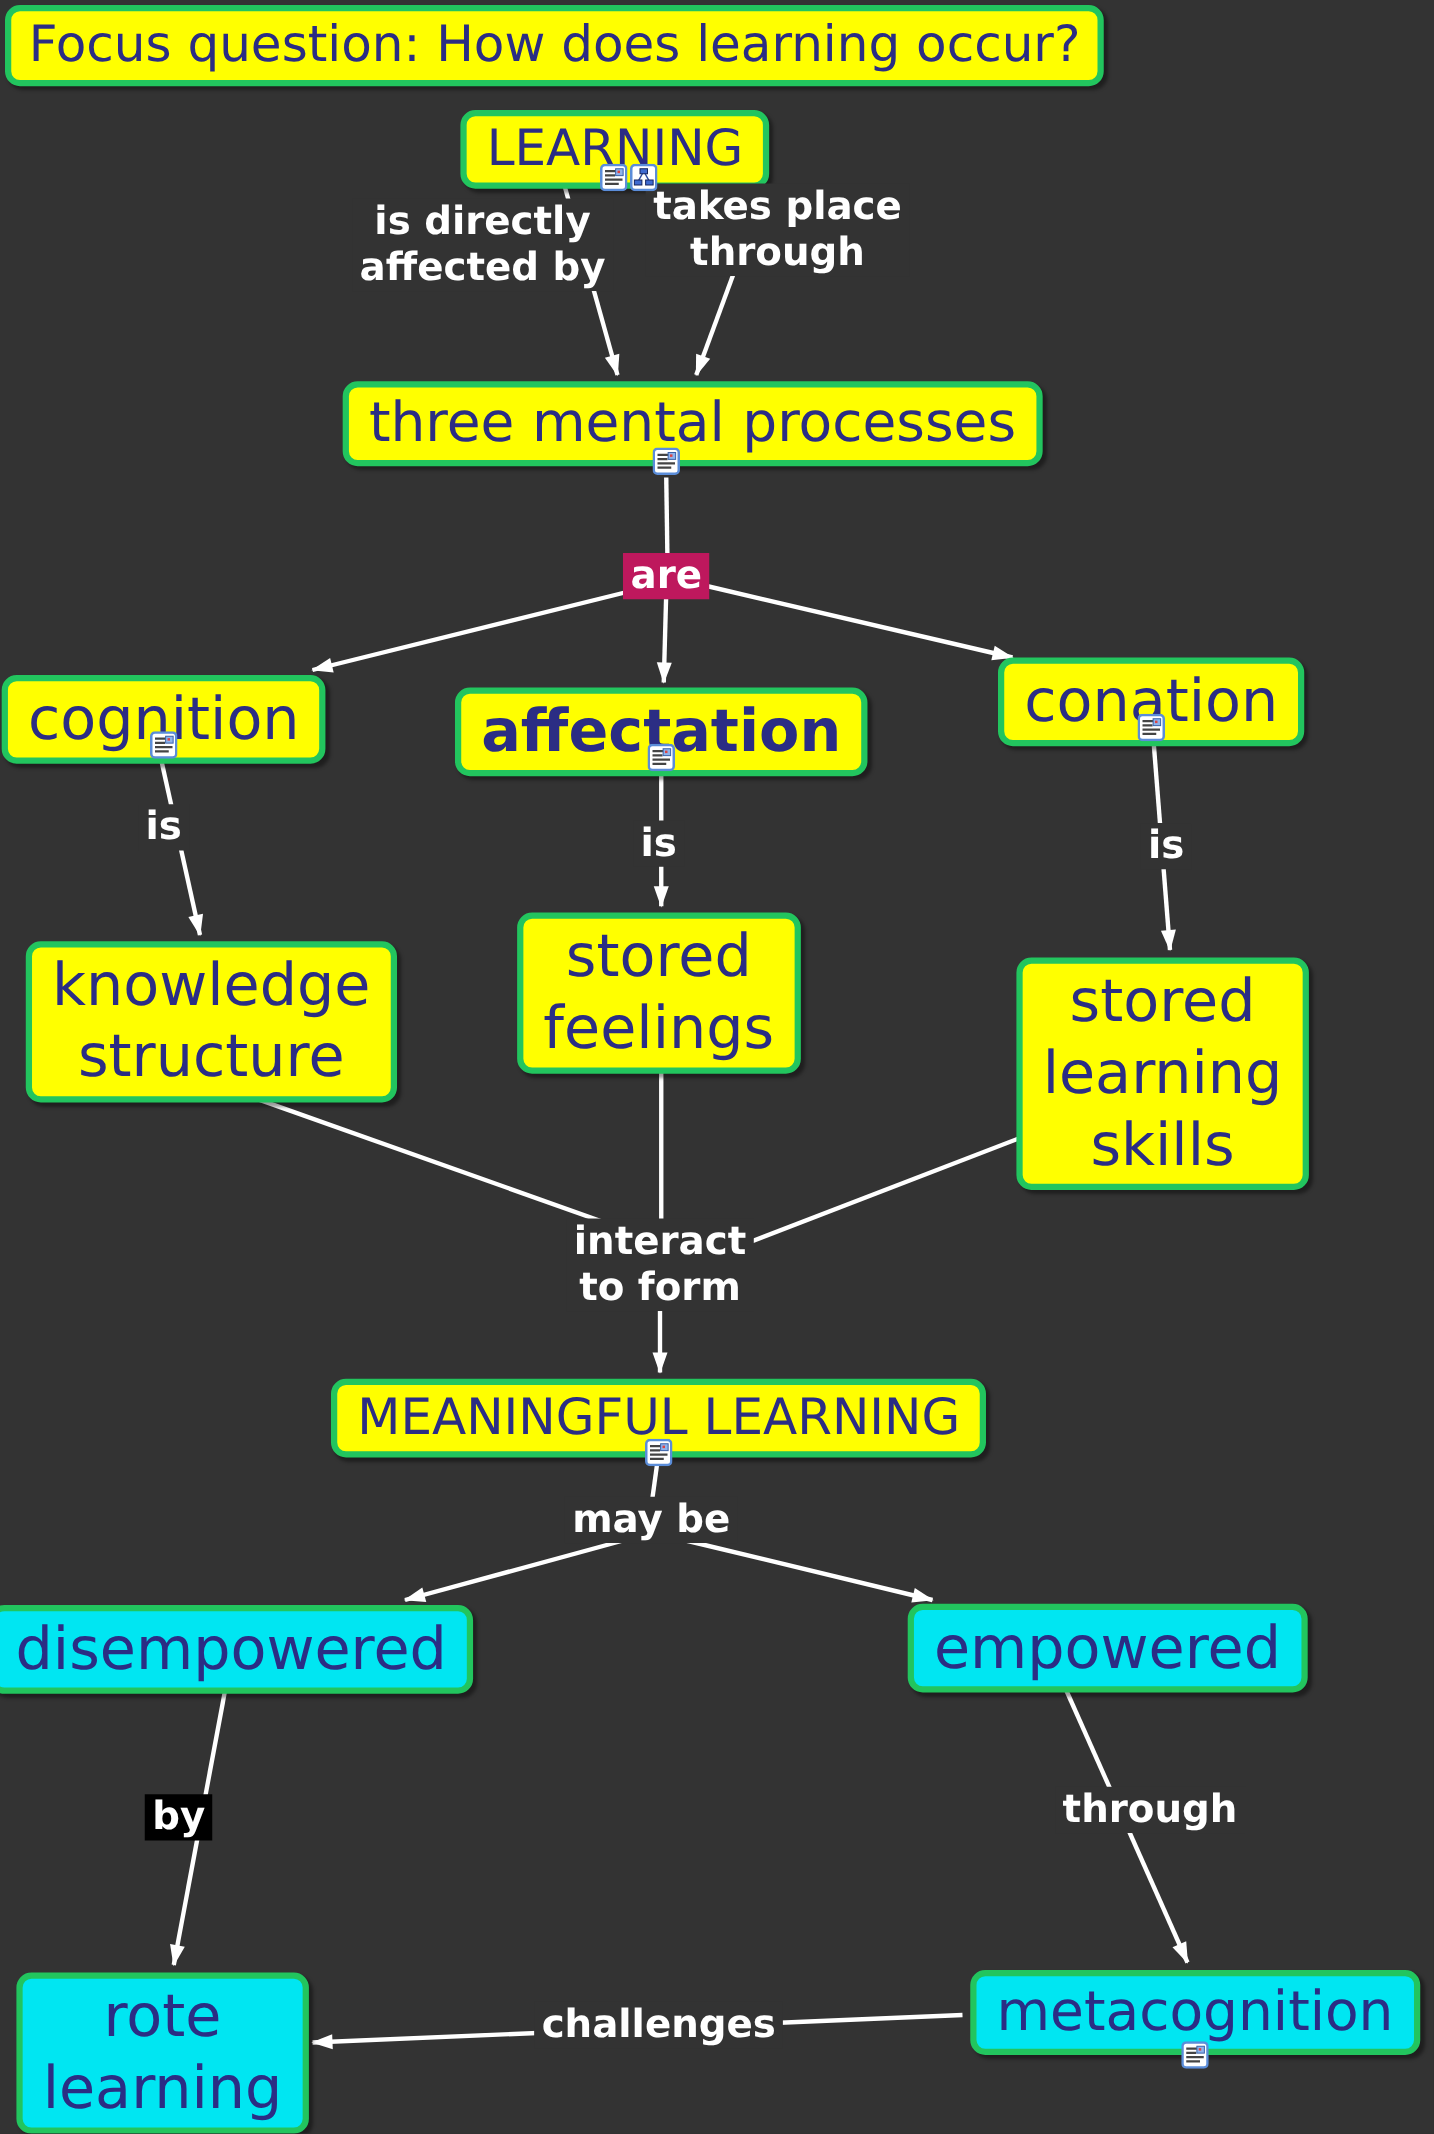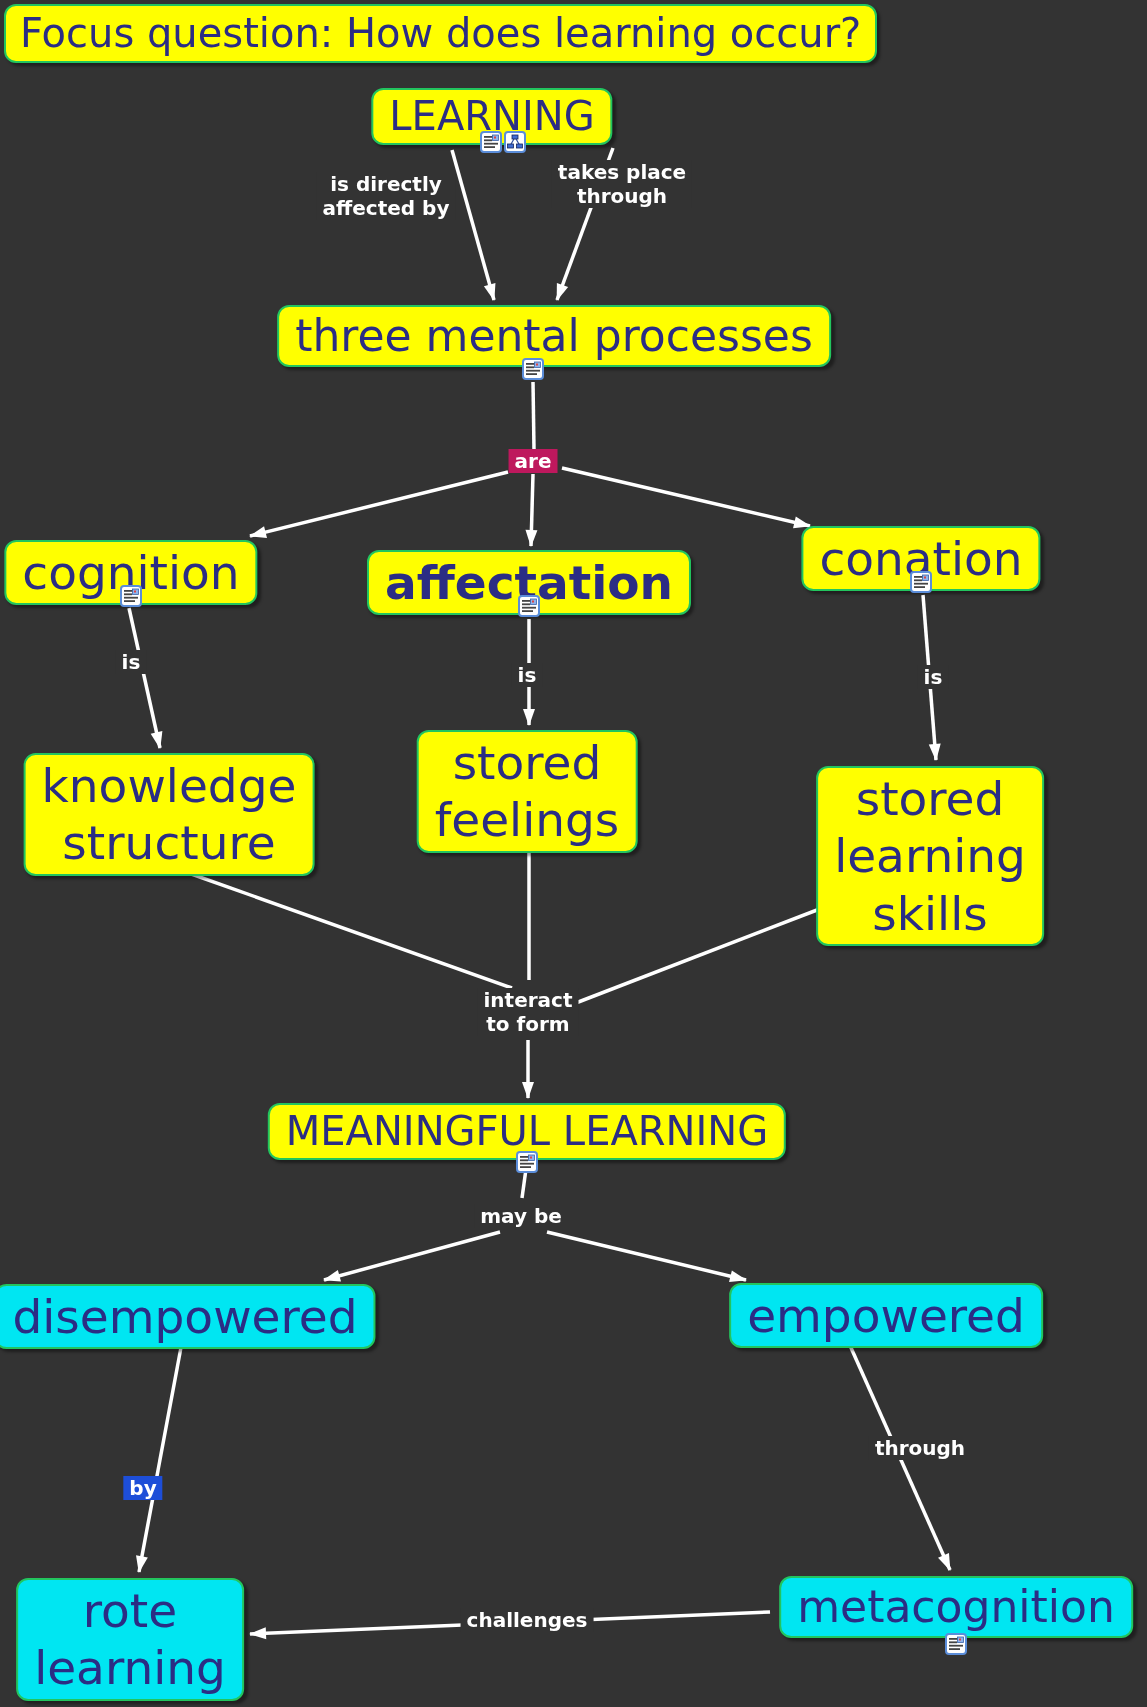--- a/index.html
+++ b/index.html
@@ -6,33 +6,33 @@
   #canvas{
     position:relative; width:1147px; height:1707px; overflow:hidden;
     background:var(--bg,#333333);
     font-family:"DejaVu Sans","Liberation Sans",sans-serif;
   }
   #edges{position:absolute;left:0;top:0;z-index:1;}
   #edges line{stroke:#ffffff;stroke-width:3.5;}
   .concept{
     position:absolute; transform:translateX(-50%);
     background:var(--yellow,#ffff00); color:var(--ctext,#2b2d84);
-    border:2px solid #22c55e; border-radius:12px;
+    border:5px solid #22c55e; border-radius:12px;
     padding:2px 16px; text-align:center; white-space:pre-line; line-height:1.22;
     z-index:2; box-shadow:3px 3px 3px rgba(0,0,0,0.4);
   }
   .concept.cyan{background:var(--cyan,#00e6f2);}
   .fs40{font-size:40px;} .fs42{font-size:47px;} .fs44{font-size:44px;}
   #focus-question{
     position:absolute; left:4px; top:4px; transform:none;
     padding:3px 14px; font-size:40px;
   }
   .linklabel{
     position:absolute; transform:translate(-50%,-50%);
-    color:var(--ltext,#ffffff); font-weight:bold; font-size:20px;
+    color:var(--ltext,#ffffff); font-weight:bold; font-size:31px;
     text-align:center; white-space:pre-line; line-height:1.2;
     background:var(--bg,#333333); padding:0 6px; z-index:3;
   }
   .res-icon{position:absolute; width:22px; height:22px; z-index:4; cursor:pointer;}
   .res-icon svg{display:block;}
 </style>
 </head>
 <body style="background: rgb(51, 51, 51);">
 
 <div id="canvas" style="--bg: #333333; --yellow: #ffff00; --cyan: #00e6f2; --ctext: #2b2d84; --ltext: #ffffff;">
@@ -89,21 +89,21 @@
 affected by</div>
   <div class="linklabel" style="left: 622px; top: 184px; background: rgb(51, 51, 51);">takes place
 through</div>
   <div class="linklabel" style="left: 533px; top: 461px; background: #be185d;">are</div>
   <div class="linklabel" style="left: 131px; top: 662px; background: rgb(51, 51, 51);">is</div>
   <div class="linklabel" style="left: 527px; top: 675px; background: rgb(51, 51, 51);">is</div>
   <div class="linklabel" style="left: 933px; top: 677px; background: rgb(51, 51, 51);">is</div>
   <div class="linklabel" style="left: 528px; top: 1012px; background: rgb(51, 51, 51);">interact
 to form</div>
   <div class="linklabel" style="left: 521px; top: 1216px; background: rgb(51, 51, 51);">may be</div>
-  <div class="linklabel" style="left: 143px; top: 1488px; background: #1d4ed8;">by</div>
+  <div class="linklabel" style="left: 143px; top: 1454px; background: #000000;">by</div>
   <div class="linklabel" style="left: 920px; top: 1448px; background: rgb(51, 51, 51);">through</div>
   <div class="linklabel" style="left: 527px; top: 1620px; background: rgb(51, 51, 51);">challenges</div>
 
   <div class="res-icon" style="left:480px; top:131px;">
     <svg width="22" height="22" viewBox="0 0 22 22">
         <rect x="1" y="1" width="20" height="20" rx="3" fill="#ffffff" stroke="#5b8dd9" stroke-width="2"></rect>
         <rect x="4" y="5" width="14" height="1.8" fill="#444"></rect>
         <rect x="4" y="8.4" width="8" height="1.8" fill="#444"></rect>
         <rect x="4" y="11.8" width="14" height="1.8" fill="#444"></rect>
         <rect x="4" y="15.2" width="11" height="1.8" fill="#444"></rect>

